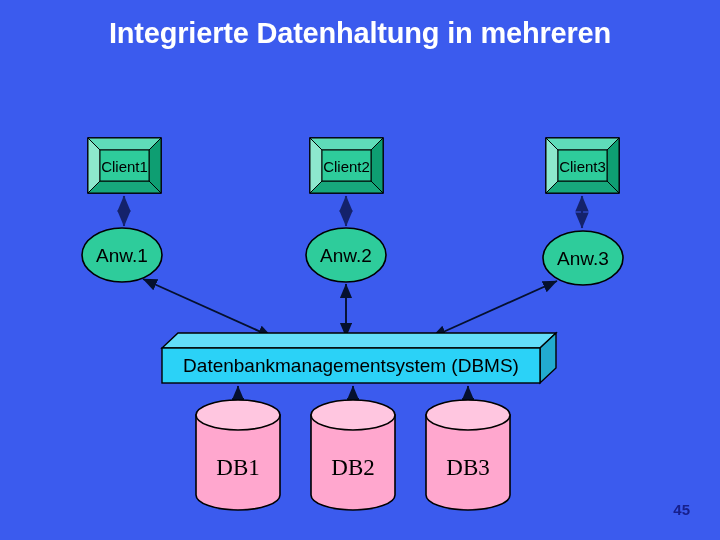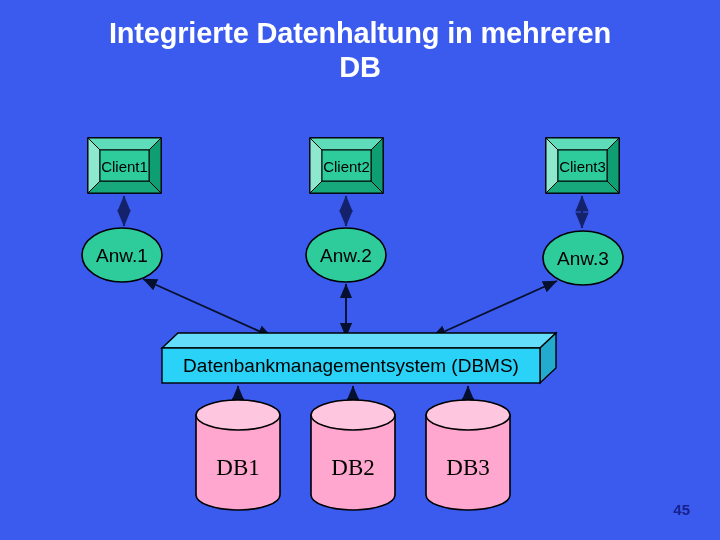--- a/index.html
+++ b/index.html
@@ -58,21 +58,20 @@
     fill: #000000;
   }
 </style>
 </head>
 <body>
 
 <div id="slide">
 
   <div class="slide-title">
     <div>Integrierte Datenhaltung in mehreren</div>
-    <div>DB</div>
   </div>
 
   <svg id="diagram" viewBox="0 0 720 540">
     <defs>
       <marker id="arrowStart" markerWidth="9" markerHeight="9" refX="7.4" refY="3.2" orient="auto-start-reverse" markerUnits="strokeWidth">
         <path d="M0,0 L7.6,3.2 L0,6.4 z" fill="#14226B"></path>
       </marker>
       <marker id="arrowEnd" markerWidth="9" markerHeight="9" refX="7.4" refY="3.2" orient="auto" markerUnits="strokeWidth">
         <path d="M0,0 L7.6,3.2 L0,6.4 z" fill="#14226B"></path>
       </marker>

